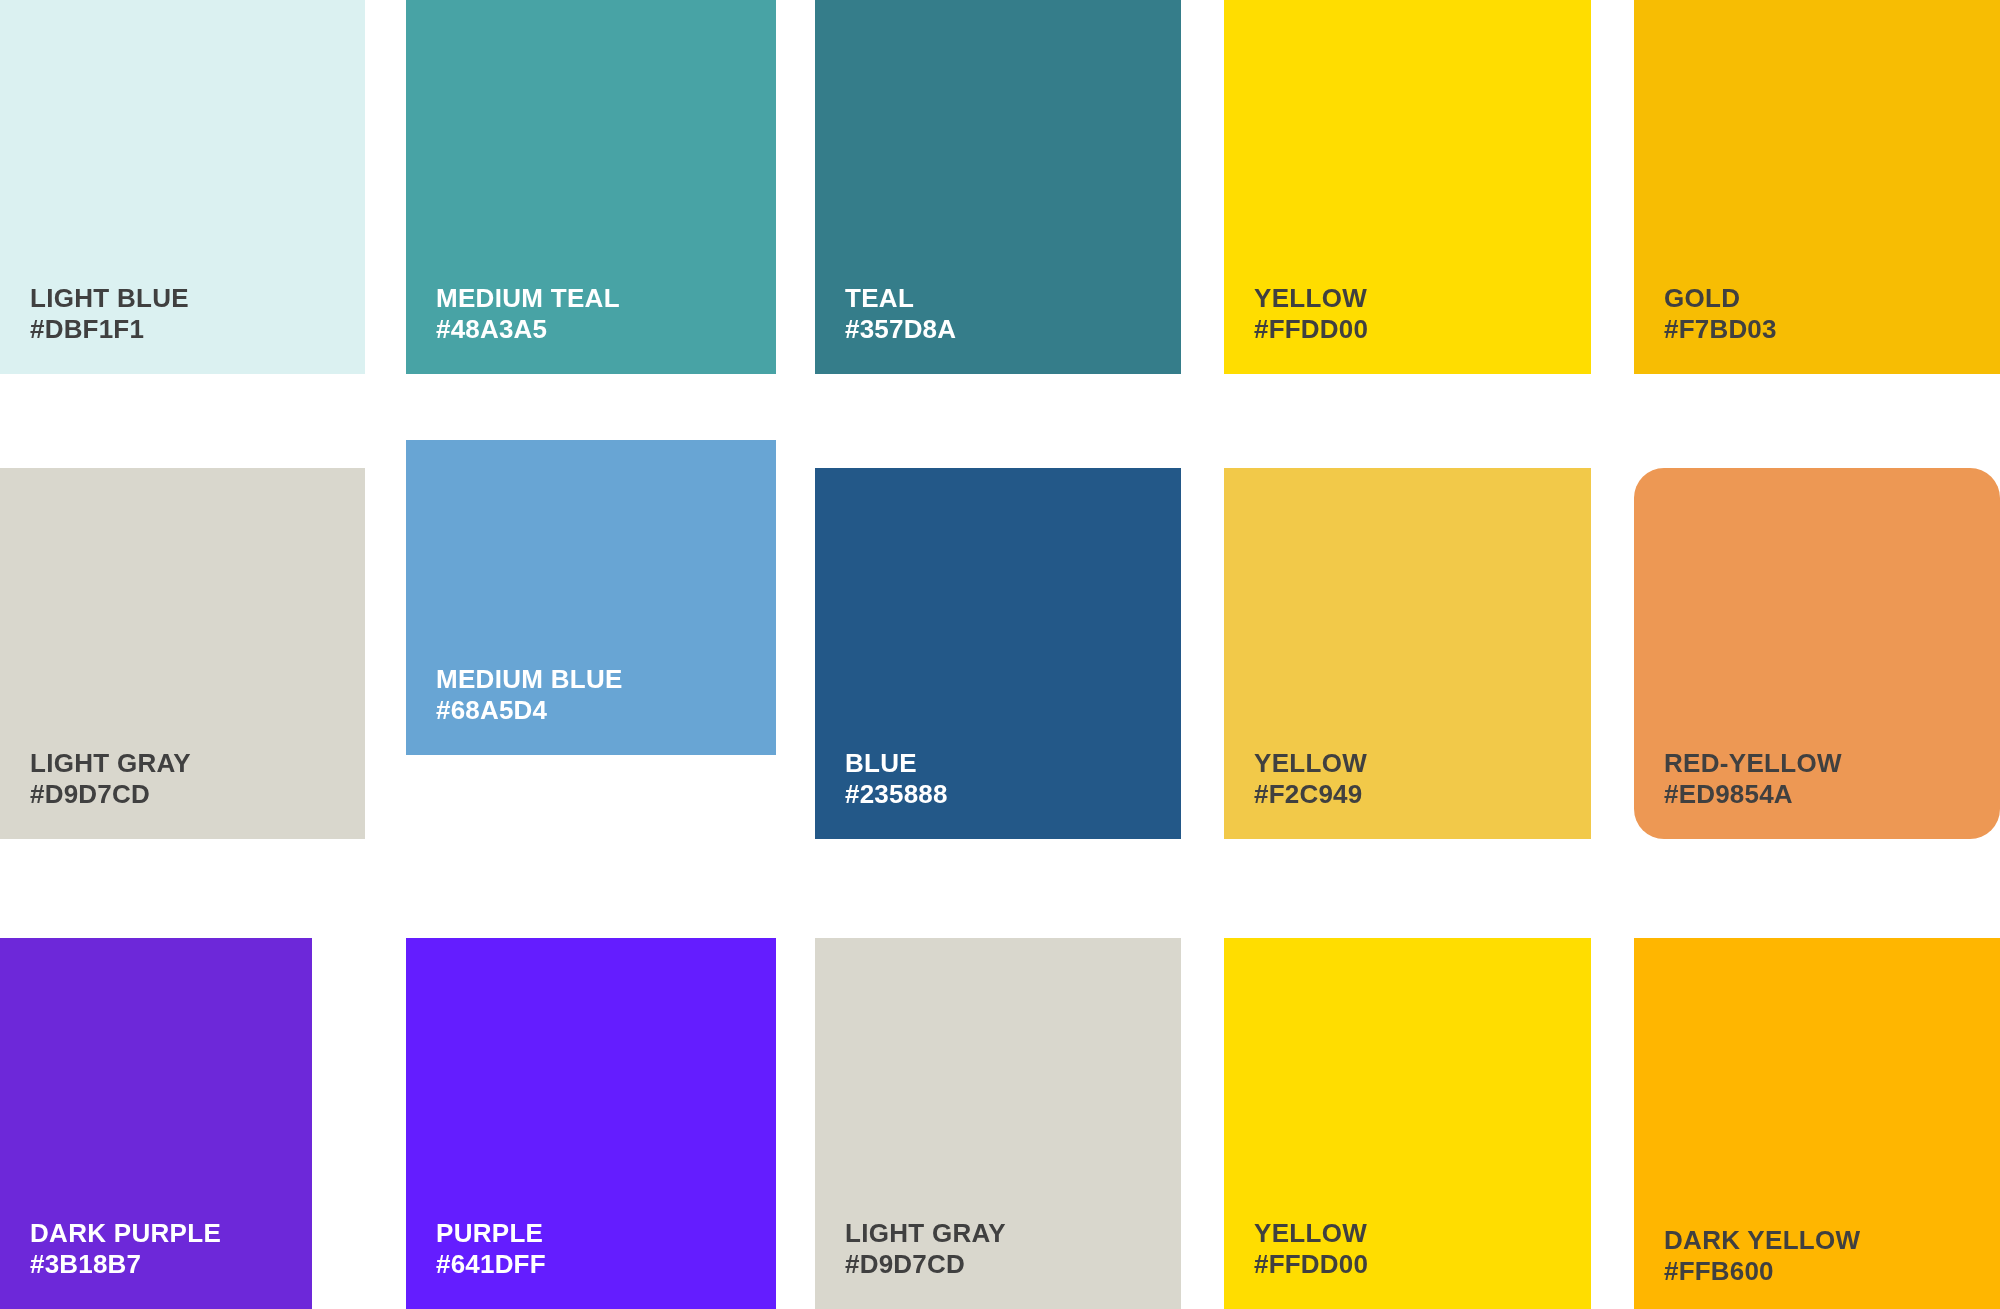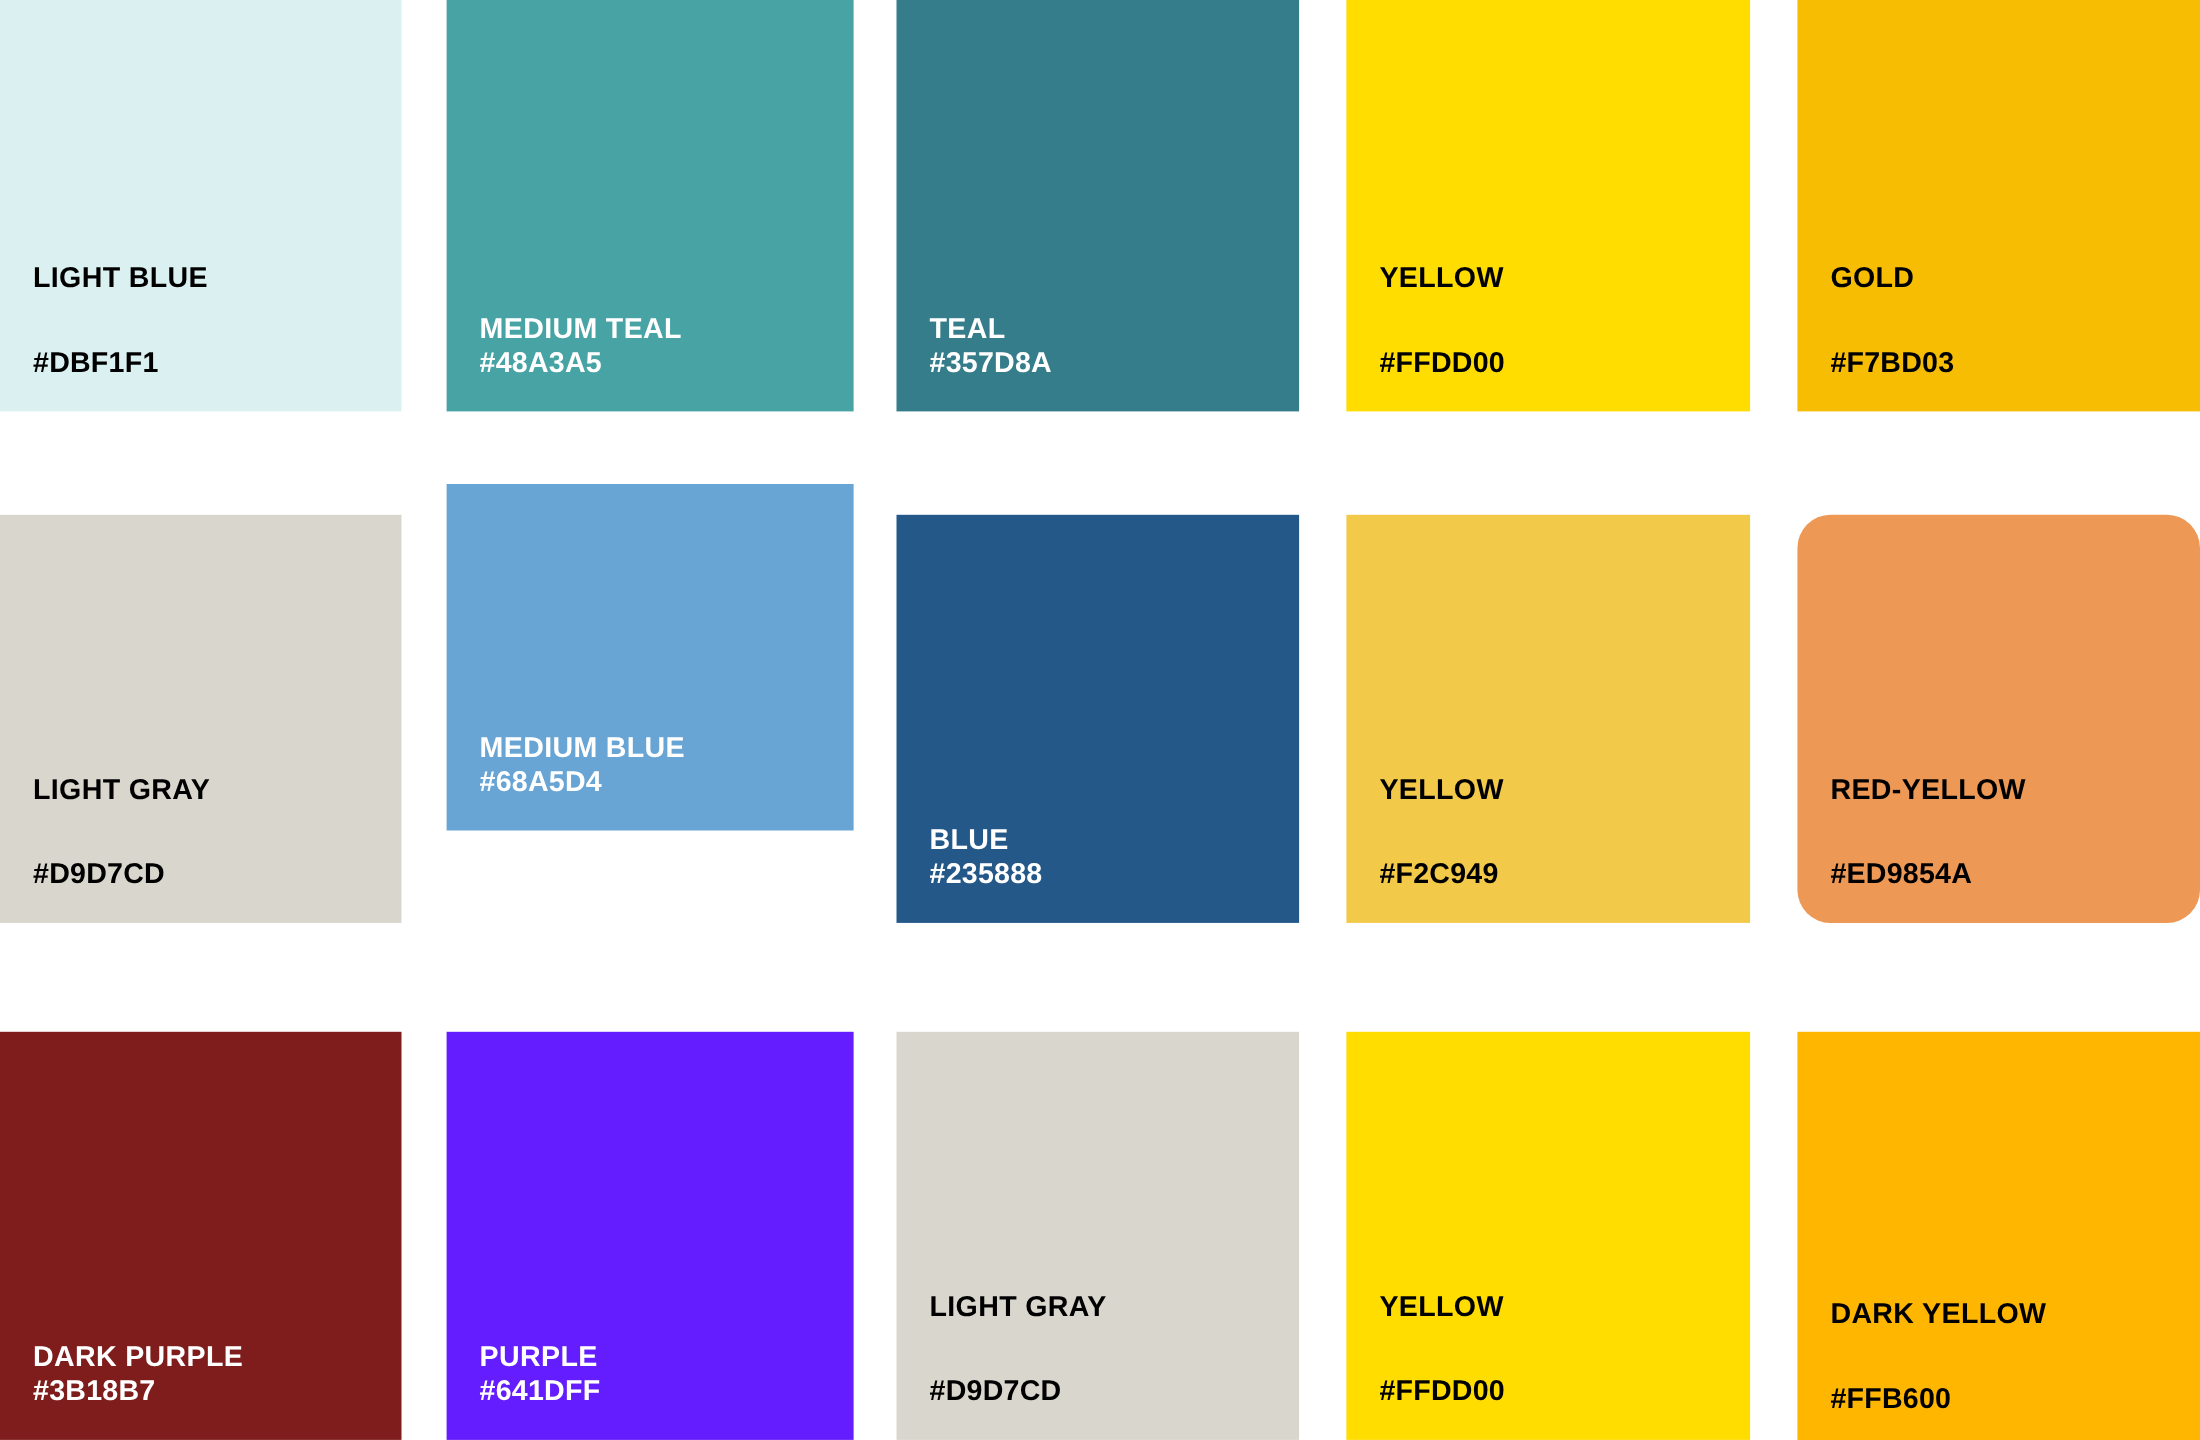--- a/index.html
+++ b/index.html
@@ -44,21 +44,21 @@
     letter-spacing: 0.3px;
     white-space: nowrap;
   }
 
   .swatch-hex {
     letter-spacing: 0.2px;
   }
 
   
   .ink-dark .swatch-name,
-  .ink-dark .swatch-hex { color: #000000; margin-top: 46px; }
+  .ink-dark .swatch-hex { color: #404040; }
 
   .ink-light .swatch-name,
   .ink-light .swatch-hex { color: #ffffff; }
 </style>
 </head>
 <body>
 
 <div id="palette-grid">
     <div class="swatch ink-dark" style="left: 0px; top: -28px; width: 365px; height: 402px; background: rgb(219, 241, 241);">
       <div class="swatch-label-block">
@@ -113,21 +113,21 @@
         <span class="swatch-name">YELLOW</span>
         <span class="swatch-hex">#F2C949</span>
       </div>
     </div>
     <div class="swatch ink-dark" style="left: 1634px; top: 468px; width: 366px; height: 371px; background: rgb(237, 152, 84); border-radius: 30px;">
       <div class="swatch-label-block">
         <span class="swatch-name">RED-YELLOW</span>
         <span class="swatch-hex">#ED9854A</span>
       </div>
     </div>
-    <div class="swatch ink-light" style="left: 0px; top: 938px; width: 365px; height: 371px; background: #7f1d1d;">
+    <div class="swatch ink-light" style="left: 0px; top: 938px; width: 312px; height: 371px; background: #6d28d9;">
       <div class="swatch-label-block">
         <span class="swatch-name">DARK PURPLE</span>
         <span class="swatch-hex">#3B18B7</span>
       </div>
     </div>
     <div class="swatch ink-light" style="left: 406px; top: 938px; width: 370px; height: 371px; background: rgb(100, 29, 255); padding-left: 40px;">
       <div class="swatch-label-block">
         <span class="swatch-name">PURPLE</span>
         <span class="swatch-hex">#641DFF</span>
       </div>

